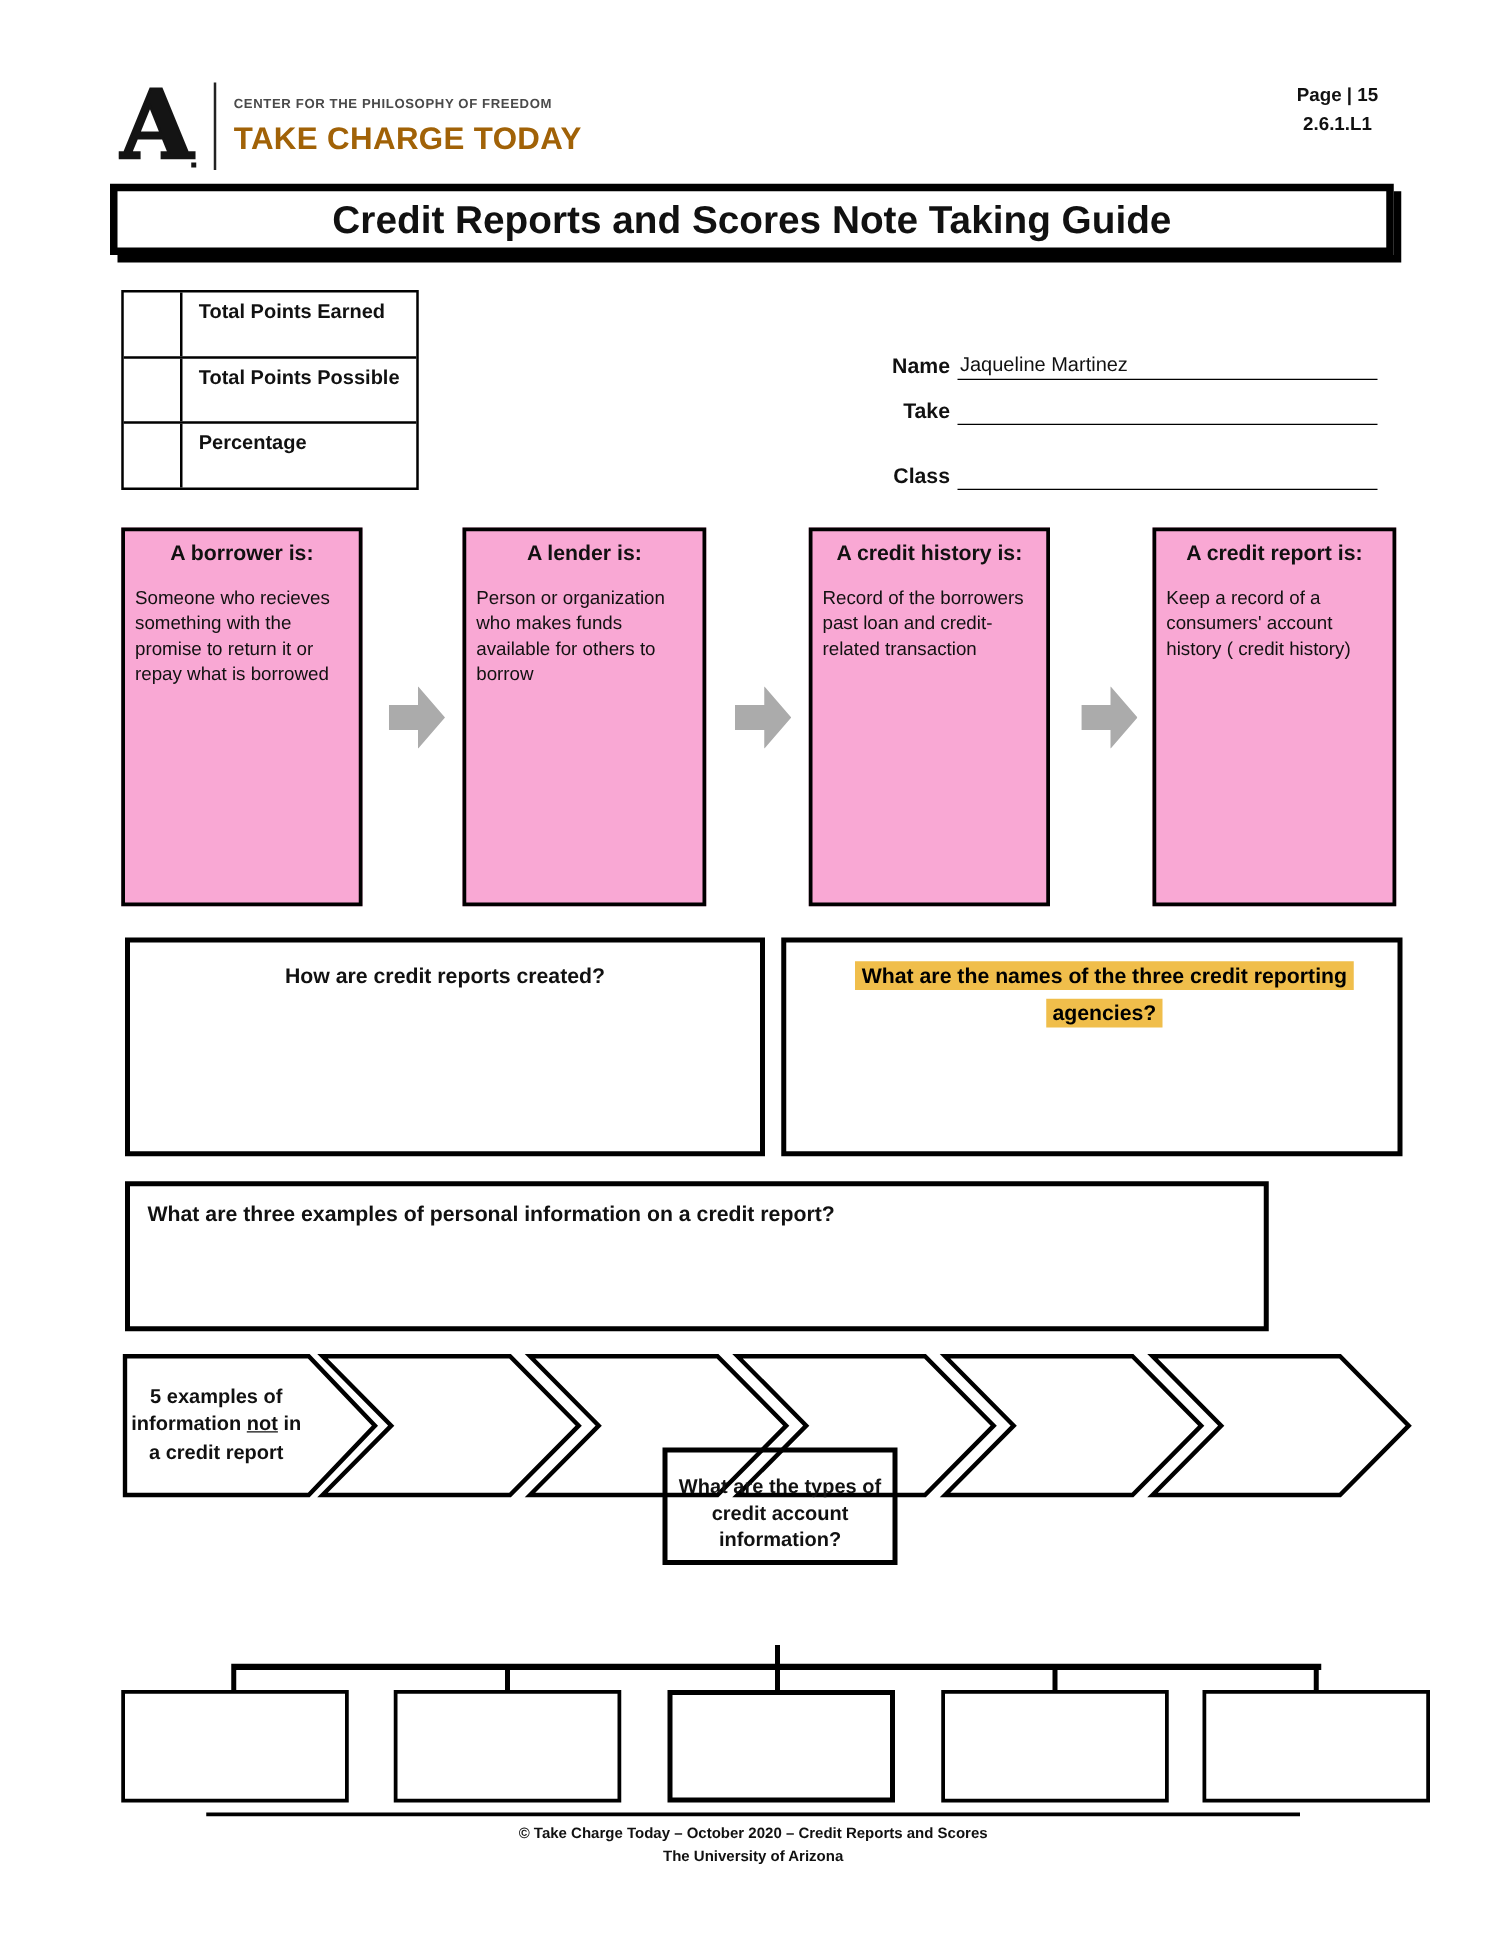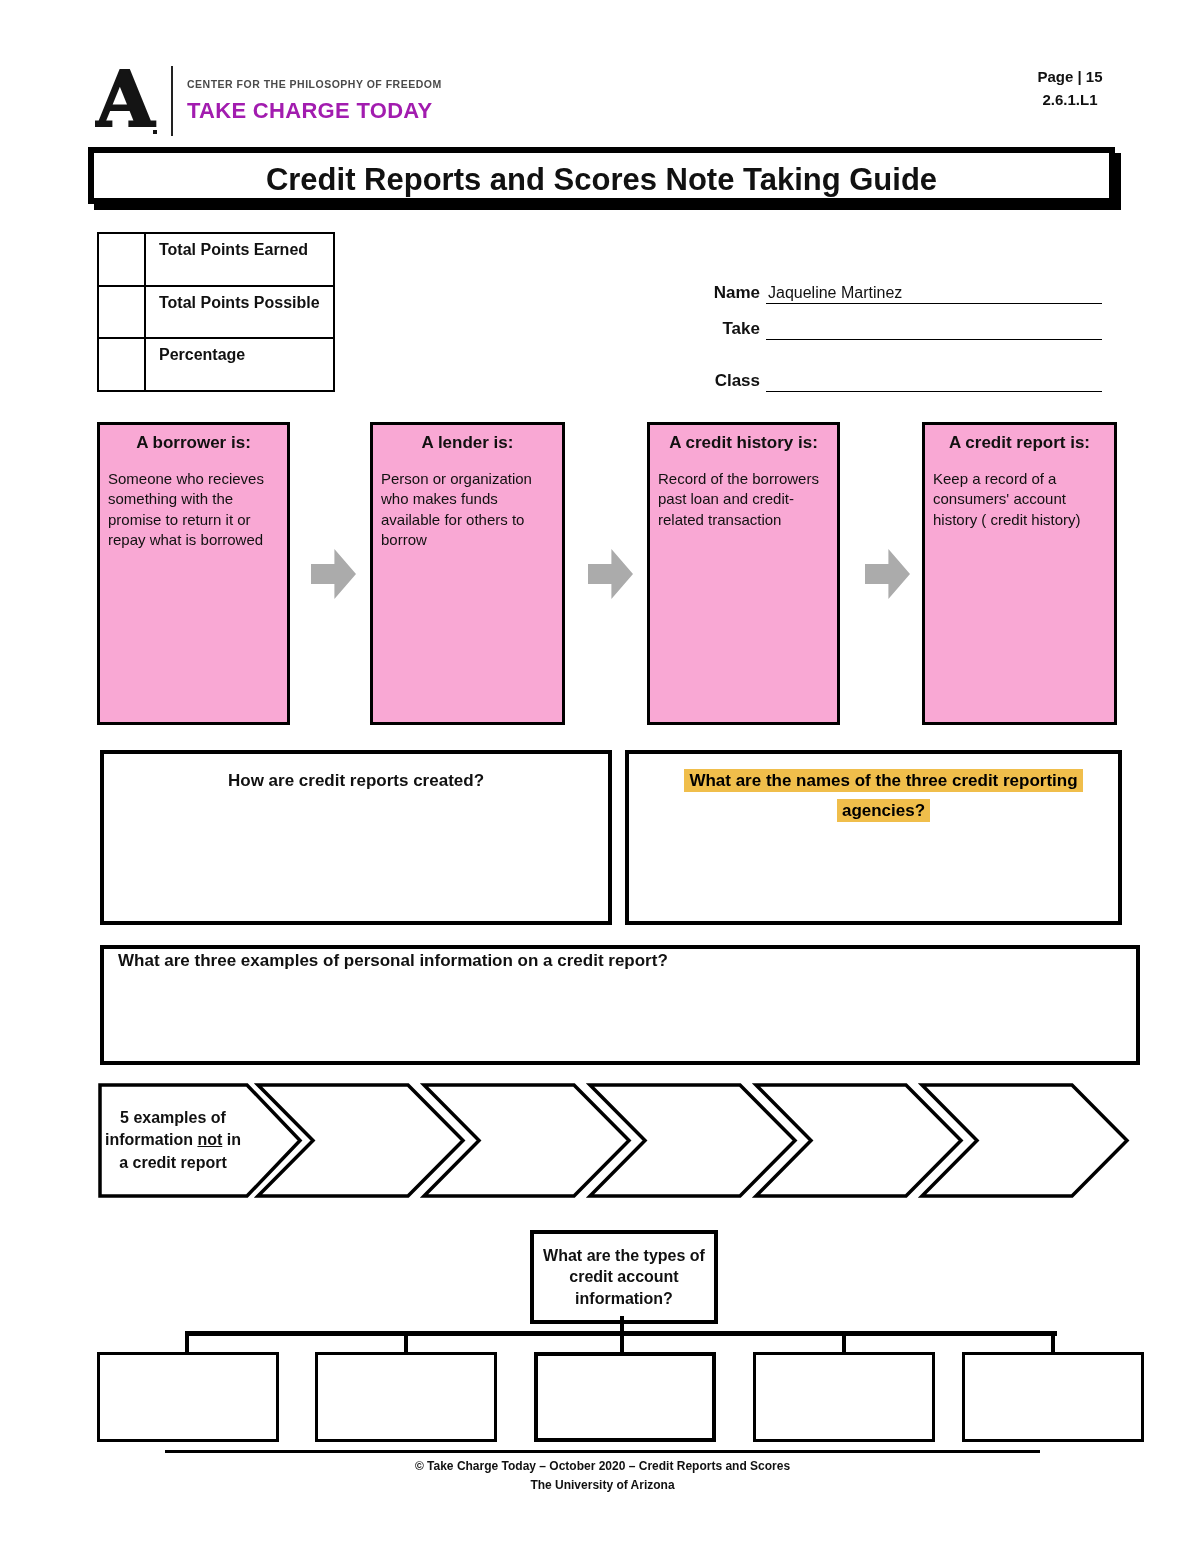--- a/index.html
+++ b/index.html
@@ -6,27 +6,27 @@
   html,body { background:#fff; }
   body { font-family:"Liberation Sans", sans-serif; color:#111; }
   .page { position:relative; width:1200px; height:1553px; background:#fff; overflow:hidden; }
 
   
   .logo-wrap { position:absolute; left:95px; top:64px; display:flex; align-items:center; }
   .logo-a { width:64px; height:74px; }
   .logo-divider { width:2px; height:70px; background:#222; margin-left:12px; }
   .logo-text { margin-left:14px; }
   .logo-sub { font-size:10.5px; font-weight:bold; letter-spacing:.5px; color:#4a4a4a; }
-  .logo-main { font-size:22px; font-weight:800; letter-spacing:.3px; color:#a21caf; margin-top:8px; }
+  .logo-main { font-size:25px; font-weight:800; letter-spacing:.3px; color:#a16207; margin-top:8px; }
   .page-info { position:absolute; left:1030px; top:66px; width:80px; text-align:center; font-size:15px; font-weight:600; line-height:1.5; }
 
   
   .title-box { position:absolute; left:88px; top:147px; width:1027px; height:57px;
     border:6px solid #000; box-shadow:6px 6px 0 #000; background:#fff;
-    display:flex; align-items:flex-end; justify-content:center; }
+    display:flex; align-items:center; justify-content:center; }
   .title-box h1 { font-size:31px; font-weight:bold; }
 
   
   .points-table { position:absolute; left:97px; top:232px; width:238px; height:160px;
     border:2px solid #000; display:flex; flex-direction:column; }
   .pt-row { flex:1; display:flex; border-bottom:2px solid #000; }
   .pt-row:last-child { border-bottom:none; }
   .pt-mark { width:47px; border-right:2px solid #000; }
   .pt-label { flex:1; padding:7px 0 0 13px; font-weight:bold; font-size:16px; }
 
@@ -41,33 +41,33 @@
   .def-answer { font-size:15px; line-height:1.35;margin-top:16px; }
   .block-arrow { position:absolute; top:549px; width:45px; height:50px; background:#ababab;
     clip-path:polygon(0% 30%, 52% 30%, 52% 0%, 100% 50%, 52% 100%, 52% 70%, 0% 70%); }
 
   
   .q-box { position:absolute; top:750px; height:175px; border:4px solid #000; background:#fff;
     text-align:center; font-weight:bold; font-size:17px; }
   .q-box .q-text { padding:12px 20px 0 20px; line-height:1.75; }
   mark.hl { font-weight:bold; padding:2px 5px; -webkit-box-decoration-break:clone; box-decoration-break:clone; }
 
-  .wide-q-box { position:absolute; left:100px; top:945px; width:1040px; height:120px; border:4px solid #000;
-    padding:2px 14px; font-weight:bold; font-size:17px; }
+  .wide-q-box { position:absolute; left:100px; top:945px; width:915px; height:120px; border:4px solid #000;
+    padding:13px 14px; font-weight:bold; font-size:17px; }
 
   
   .chevron-svg { position:absolute; left:96px; top:1083px; }
   .pent-label { position:absolute; left:102px; top:1085px; width:142px; height:111px;
     display:flex; align-items:center; justify-content:center; text-align:center;
     font-weight:bold; font-size:16px; line-height:1.4; }
   .u { text-decoration:underline; }
 
   
-  .types-box { position:absolute; left:530px; top:1230px; width:188px; height:94px; border:4px solid #000;
-    display:flex; align-items:center; justify-content:center; text-align:center;
+  .types-box { position:absolute; left:530px; top:1158px; width:188px; height:94px; border:4px solid #000;
+    display:flex; align-items:flex-end; justify-content:center; text-align:center;
     font-weight:bold; font-size:16px; line-height:1.35; padding:4px 8px; }
   .tree-line { position:absolute; background:#000; }
   .leaf-box { position:absolute; top:1352px; width:182px; height:90px; border:3px solid #000; background:#fff; }
   .leaf-box.center { border-width:4px; }
 
   
   .footer-rule { position:absolute; left:165px; top:1450px; width:875px; height:3px; background:#000; }
   .footer-text { position:absolute; left:165px; top:1457px; width:875px; text-align:center;
     font-size:12px; font-weight:bold; line-height:1.6; }
 </style>

